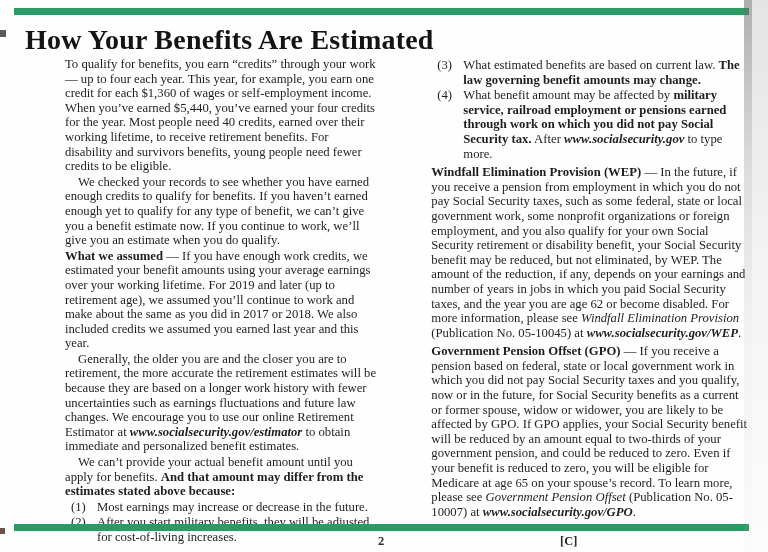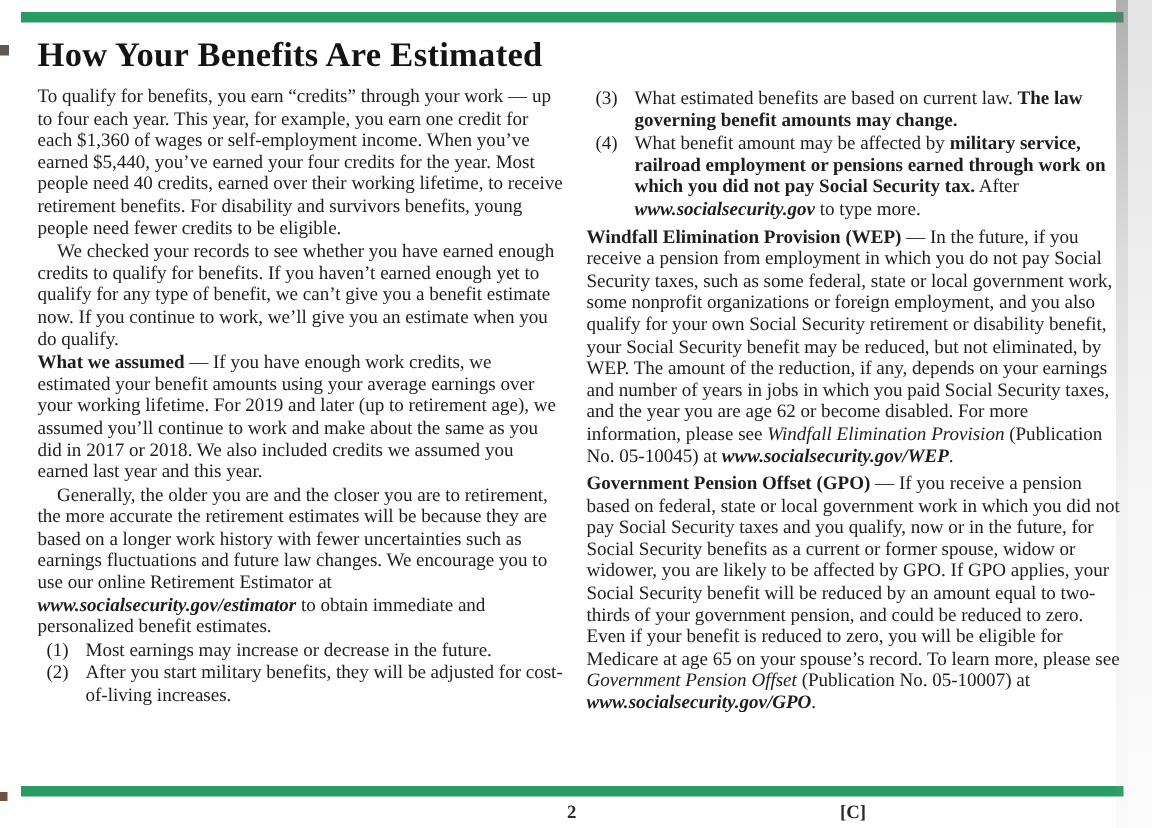--- a/index.html
+++ b/index.html
@@ -12,29 +12,29 @@
     color:#1e1e1e;
   }
   .bar{
     position:absolute;left:14px;width:735px;height:7px;
     background:var(--accent,#2b9b64);
   }
   .bar-top{top:8px;}
   .bar-bottom{top:524px;}
   .title{
     position:absolute;left:25px;top:24px;
-    font-size:23px;font-weight:bold;color:#141414;
+    font-size:28px;font-weight:bold;color:#141414;
     letter-spacing:0.2px;margin:0;
   }
   .columns{
     position:absolute;left:25px;top:57px;width:723px;
     display:flex;gap:14px;
     font-size:12.7px;line-height:14.6px;
   }
-  .col{width:352px;}
+  .col{width:352px;margin-left:40px;}
   .col-right{width:357px;}
   .para{margin:0 0 1px 0;}
   .para.indent{text-indent:13px;}
   .para.space-before{margin-top:4px;}
   .run-b{font-weight:bold;}
   .run-i{font-style:italic;}
   .run-bi{font-weight:bold;font-style:italic;text-align:right;}
   .list-item{
     display:flex;margin:1px 0 1px 6px;
   }
@@ -71,20 +71,21 @@
   <div class="bar bar-top"></div>
 
   <h1 class="title">How Your Benefits Are Estimated</h1>
 
   <div class="columns">
     <div class="col col-left">
         <p class="para"><span>To qualify for benefits, you earn “credits” through your work — up to four each year. This year, for example, you earn one credit for each $1,360 of wages or self-employment income. When you’ve earned $5,440, you’ve earned your four credits for the year. Most people need 40 credits, earned over their working lifetime, to receive retirement benefits. For disability and survivors benefits, young people need fewer credits to be eligible.</span></p>
         <p class="para indent"><span>We checked your records to see whether you have earned enough credits to qualify for benefits. If you haven’t earned enough yet to qualify for any type of benefit, we can’t give you a benefit estimate now. If you continue to work, we’ll give you an estimate when you do qualify.</span></p>
         <p class="para"><span class="run-b">What we assumed</span><span> — If you have enough work credits, we estimated your benefit amounts using your average earnings over your working lifetime. For 2019 and later (up to retirement age), we assumed you’ll continue to work and make about the same as you did in 2017 or 2018. We also included credits we assumed you earned last year and this year.</span></p>
         <p class="para indent"><span>Generally, the older you are and the closer you are to retirement, the more accurate the retirement estimates will be because they are based on a longer work history with fewer uncertainties such as earnings fluctuations and future law changes. We encourage you to use our online Retirement Estimator at </span><span class="run-bi">www.socialsecurity.gov/estimator</span><span> to obtain immediate and personalized benefit estimates.</span></p>
+        <p class="para indent"><span>We can’t provide your actual benefit amount until you apply for benefits. </span><span class="run-b">And that amount may differ from the estimates stated above because:</span></p>
         <div class="list-item">
           <span class="li-num">(1)</span>
           <span class="li-body"><span>Most earnings may increase or decrease in the future.</span></span>
         </div>
         <div class="list-item">
           <span class="li-num">(2)</span>
           <span class="li-body"><span>After you start military benefits, they will be adjusted for cost-of-living increases.</span></span>
         </div>
       </div>
     <div class="col col-right">

